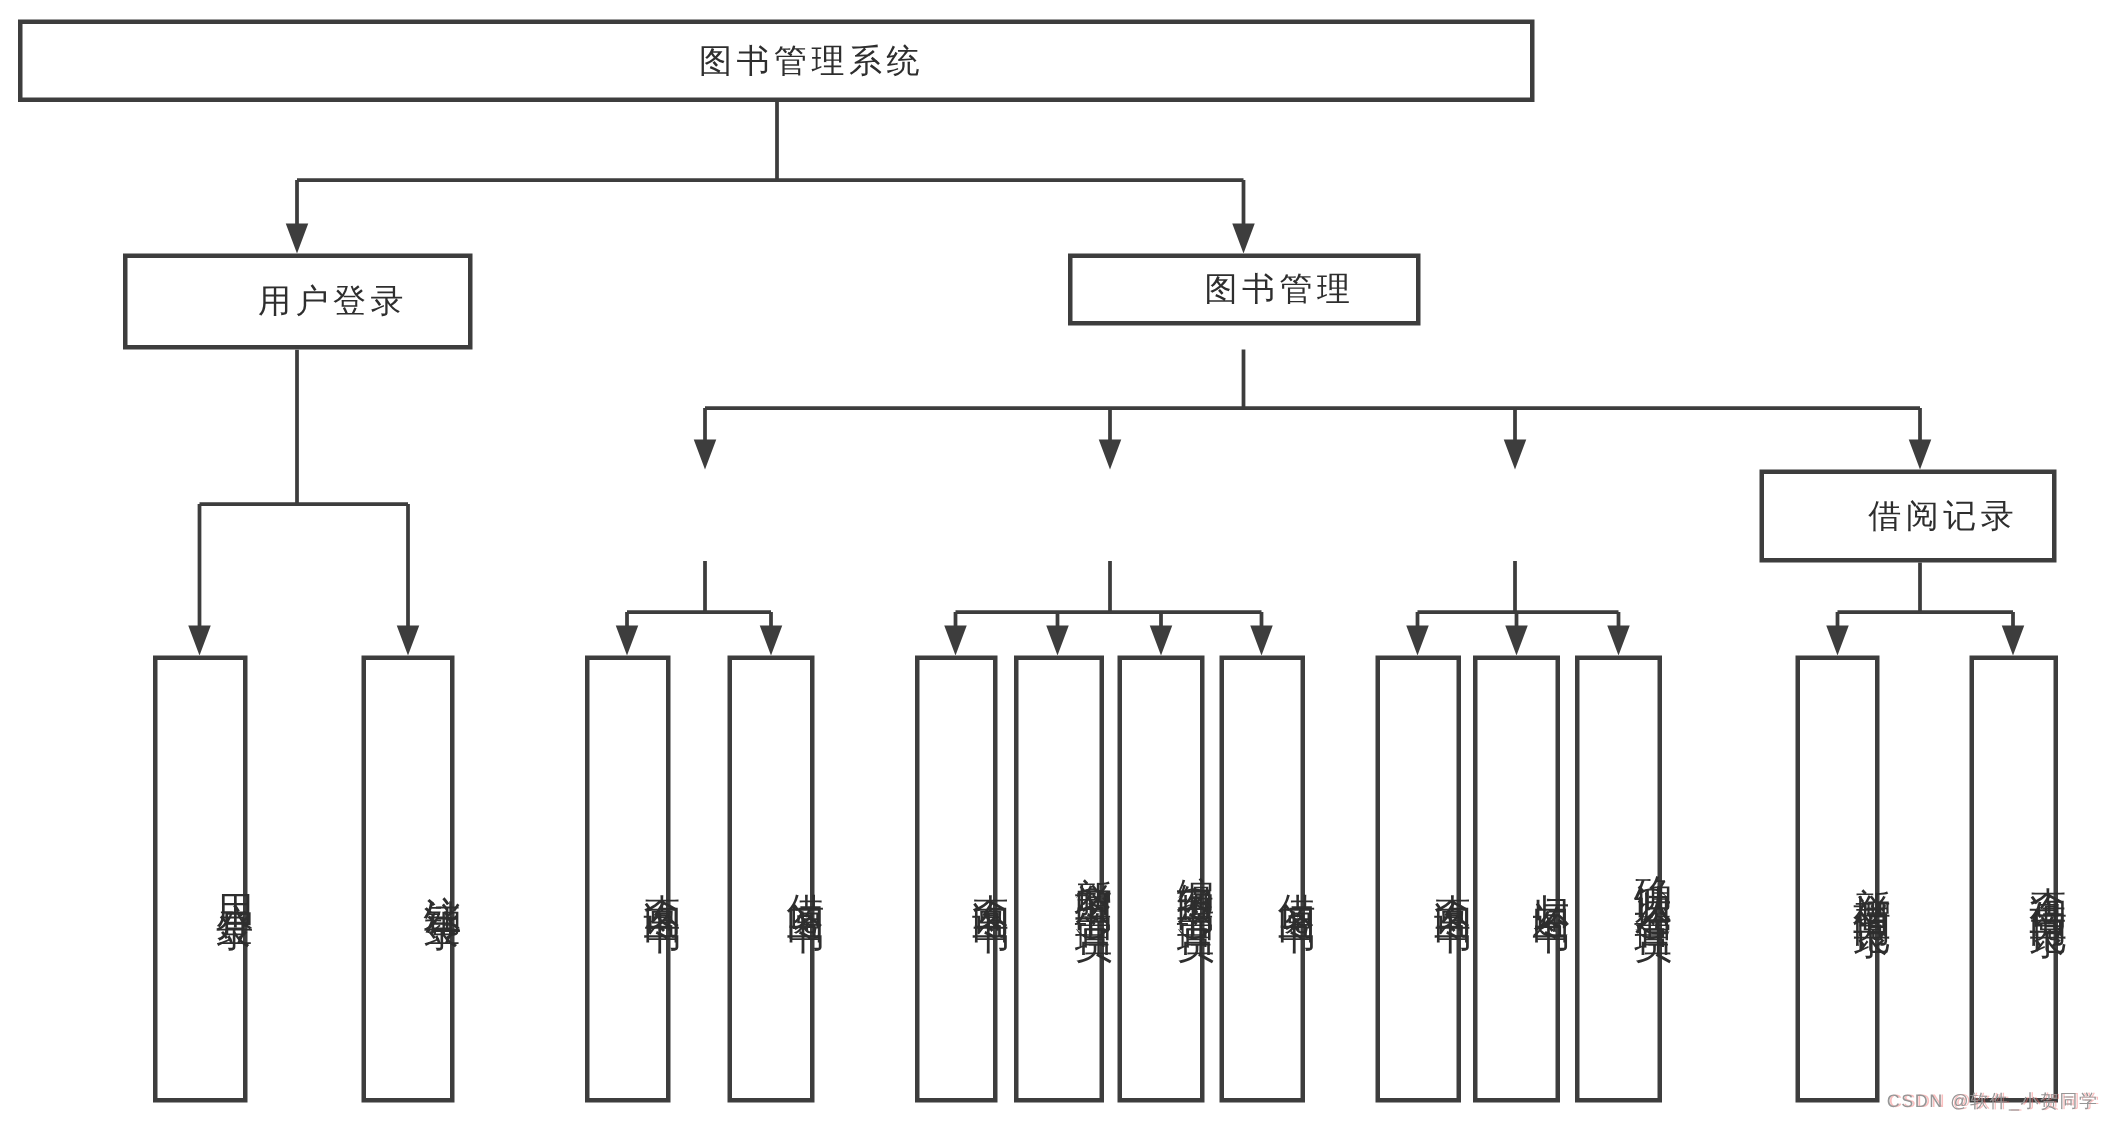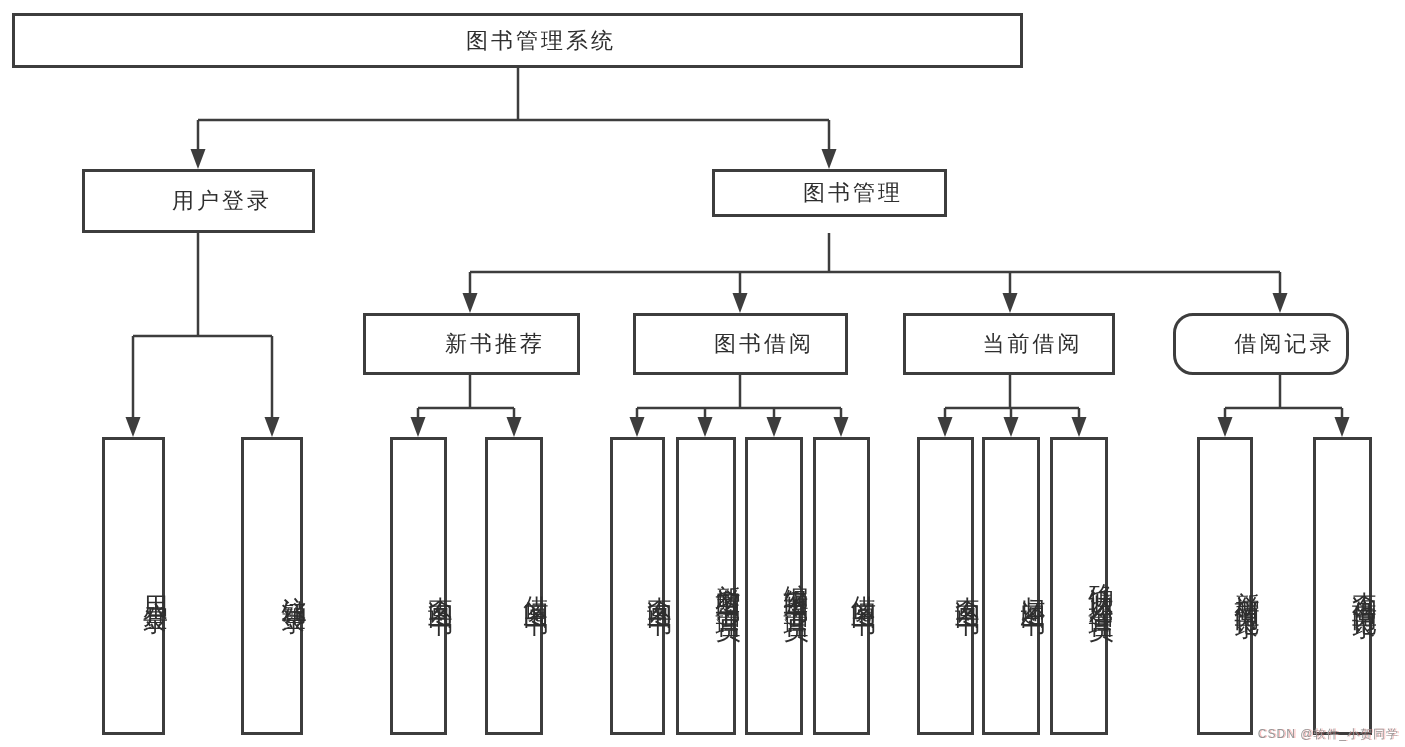--- a/index.html
+++ b/index.html
@@ -103,24 +103,21 @@
       <polygon points="1217.5,417 1232.5,417 1225,437"></polygon>
       <polygon points="1334.5,417 1349.5,417 1342,437"></polygon>
     </g>
   </svg>
 
   <div class="node h root-box" style="left:12px;top:13px;width:1011px;height:55px;">图书管理系统</div>
 
   <div class="node h" style="left:82px;top:169px;width:233px;height:64px;">用户登录</div>
   <div class="node h" style="left:712px;top:169px;width:235px;height:48px;">图书管理</div>
 
-  <div class="node h" style="left:363px;top:313px;width:217px;height:62px;">新书推荐</div>
-  <div class="node h" style="left:633px;top:313px;width:215px;height:62px;">图书借阅</div>
-  <div class="node h" style="left:903px;top:313px;width:212px;height:62px;">当前借阅</div>
-  <div class="node h" style="left:1173px;top:313px;width:176px;height:62px;border-radius:20px;">借阅记录</div>
+  <div class="node h" style="left:1173px;top:313px;width:198px;height:62px;">借阅记录</div>
 
   <div class="node v" style="left:102px;top:437px;width:63px;height:298px;">用户登录</div>
   <div class="node v" style="left:241px;top:437px;width:62px;height:298px;">注销登录</div>
 
   <div class="node v" style="left:390px;top:437px;width:57px;height:298px;">查询图书</div>
   <div class="node v" style="left:485px;top:437px;width:58px;height:298px;">借阅图书</div>
 
   <div class="node v" style="left:610px;top:437px;width:55px;height:298px;">查询图书</div>
   <div class="node v" style="left:676px;top:437px;width:60px;height:298px;">新增图书（管理员）</div>
   <div class="node v" style="left:745px;top:437px;width:58px;height:298px;">编辑图书（管理员）</div>

